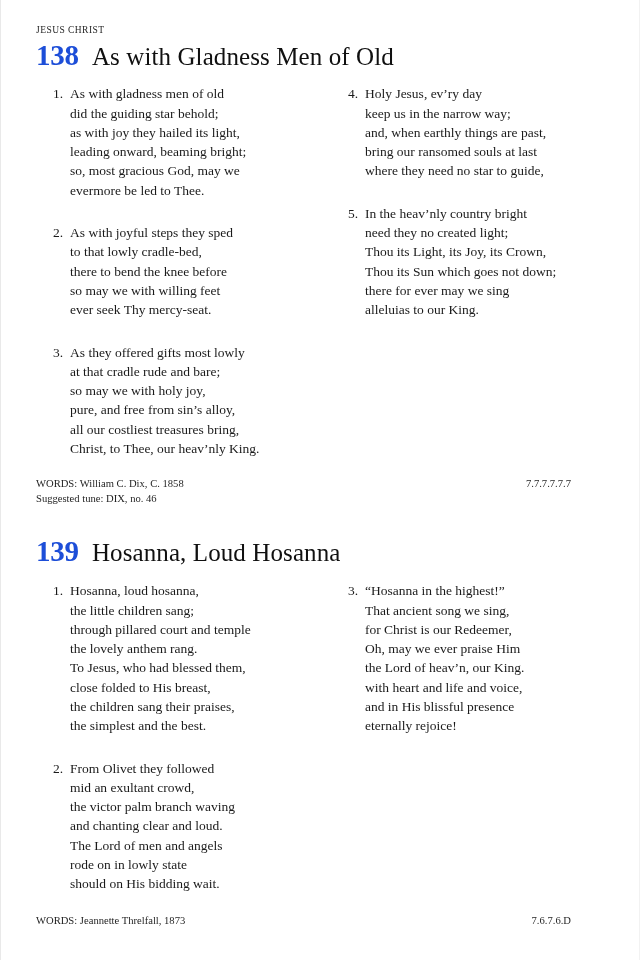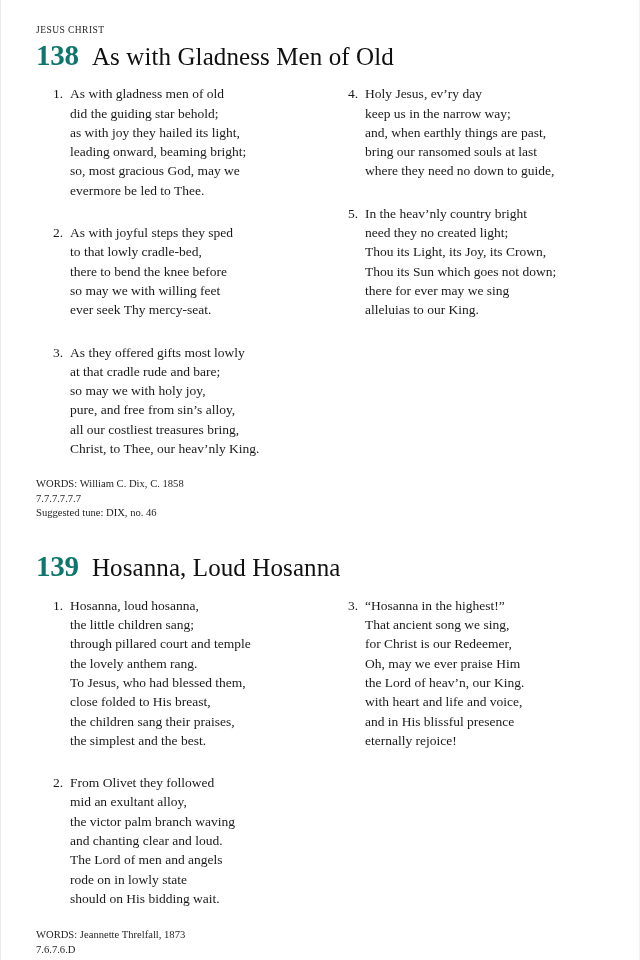--- a/index.html
+++ b/index.html
@@ -53,21 +53,21 @@
 
   .title-row {
     display: flex;
     align-items: baseline;
     margin-bottom: 14px;
   }
   .hymn-number {
     font-size: 29px;
     font-weight: bold;
     line-height: 1.06;
-    color: #0f766e;
+    color: #1d4ed8;
     letter-spacing: -0.2px;
   }
   .hymn-title {
     font-size: 25px;
     line-height: 1.06;
     color: #101010;
     margin-left: 13px;
     letter-spacing: 0.1px;
   }
 
@@ -110,21 +110,20 @@
   .attrib {
     position: relative;
     font-size: 10.6px;
     line-height: 14.6px;
     color: #1f1f1f;
   }
   .attrib-row {
     display: flex;
     justify-content: space-between;
     align-items: baseline;
-    flex-direction: column;
   }
   .attrib-words { white-space: pre; }
   .meter {
     white-space: pre;
     padding-right: 35px;
   }
   .attrib-tune { white-space: pre; }
 
   .attrib-138 { margin-top: 19px; }
   .attrib-139 { margin-top: 20px; }
@@ -185,21 +184,21 @@
 
         <div class="col col-right">
 
           <div class="stanza">
             <div class="stanza-num">4.</div>
             <div class="stanza-lines">
               <div class="line">Holy Jesus, ev’ry day</div>
               <div class="line">keep us in the narrow way;</div>
               <div class="line">and, when earthly things are past,</div>
               <div class="line">bring our ransomed souls at last</div>
-              <div class="line">where they need no down to guide,</div>
+              <div class="line">where they need no star to guide,</div>
             </div>
           </div>
 
           <div class="stanza">
             <div class="stanza-num">5.</div>
             <div class="stanza-lines">
               <div class="line">In the heav’nly country bright</div>
               <div class="line">need they no created light;</div>
               <div class="line">Thou its Light, its Joy, its Crown,</div>
               <div class="line">Thou its Sun which goes not down;</div>
@@ -241,21 +240,21 @@
               <div class="line">close folded to His breast,</div>
               <div class="line">the children sang their praises,</div>
               <div class="line">the simplest and the best.</div>
             </div>
           </div>
 
           <div class="stanza">
             <div class="stanza-num">2.</div>
             <div class="stanza-lines">
               <div class="line">From Olivet they followed</div>
-              <div class="line">mid an exultant alloy,</div>
+              <div class="line">mid an exultant crowd,</div>
               <div class="line">the victor palm branch waving</div>
               <div class="line">and chanting clear and loud.</div>
               <div class="line">The Lord of men and angels</div>
               <div class="line">rode on in lowly state</div>
               <div class="line">should on His bidding wait.</div>
             </div>
           </div>
 
         </div>
 

